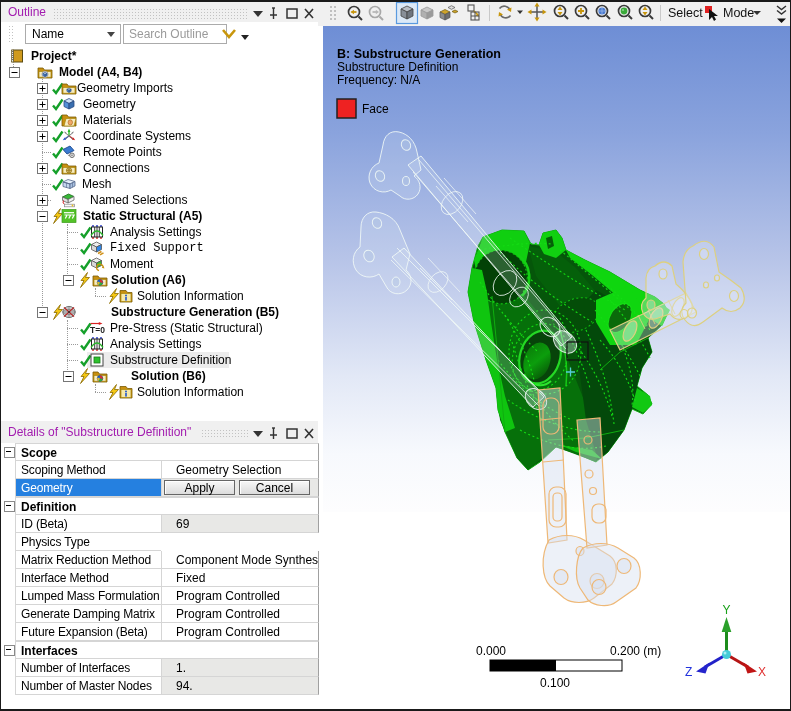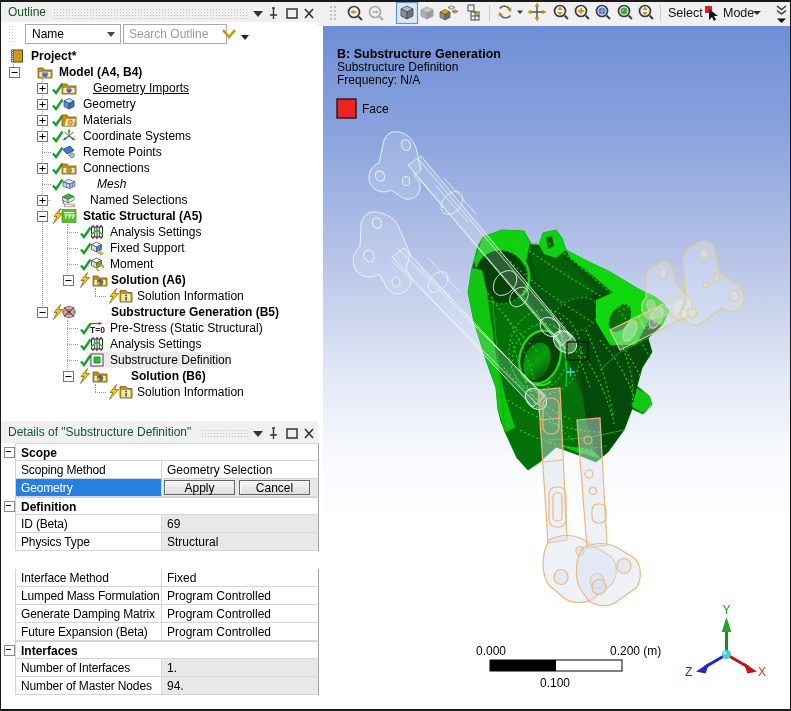--- a/index.html
+++ b/index.html
@@ -5,21 +5,21 @@
 html,body{margin:0;padding:0;}
 #page{position:relative;width:791px;height:711px;background:#fff;overflow:hidden;
   font-family:"Liberation Sans",sans-serif;font-size:12px;color:#000;}
 .abs{position:absolute;}
 
 #fr-t{left:0;top:0;width:791px;height:2px;background:#1a1a1a;}
 #fr-b{left:0;top:709px;width:791px;height:2px;background:#1a1a1a;}
 #fr-l{left:0;top:0;width:1px;height:711px;background:#1a1a1a;}
 #fr-r{left:790px;top:0;width:1px;height:711px;background:#1a1a1a;}
 
-.ptitle{background:#f0f0f0;color:#14532d;}
+.ptitle{background:#f0f0f0;color:#a21caf;}
 .dotpat{background-image:radial-gradient(circle,#c2c2c2 0.7px,rgba(0,0,0,0) 0.8px);
   background-size:3px 3px;}
 
 #o-title{left:1px;top:2px;width:317px;height:20px;}
 #o-tools{left:1px;top:22px;width:317px;height:25px;background:#fff;}
 #tree{left:1px;top:47px;width:317px;height:374px;background:#fff;}
 
 #tbar{left:318px;top:2px;width:472px;height:24px;background:#f0f0f0;}
 
 #vp{left:323px;top:26px;width:467px;height:486px;
@@ -36,21 +36,21 @@
 .tl{width:12px;height:16px;}
 .te{width:11px;height:11px;}
 .dot{position:absolute;width:0;border-left:1px dotted #9a9a9a;}
 .doth{position:absolute;height:0;border-top:1px dotted #9a9a9a;}
 
 .drow{position:absolute;left:0;width:317px;height:18px;line-height:18px;}
 .dlbl{position:absolute;left:14px;width:146px;height:18px;letter-spacing:-0.15px;border-bottom:1px solid #d5d5d5;
   border-left:1px solid #d5d5d5;padding-left:5px;box-sizing:border-box;background:#fff;
   white-space:nowrap;overflow:hidden;}
 .dval{position:absolute;left:160px;width:158px;height:18px;border-bottom:1px solid #d5d5d5;
-  border-left:1px solid #d5d5d5;border-right:1px solid #a0a0a0;padding-left:5px;box-sizing:border-box;background:#fff;
+  border-left:1px solid #d5d5d5;border-right:1px solid #a0a0a0;padding-left:14px;box-sizing:border-box;background:#fff;
   white-space:nowrap;overflow:hidden;}
 .gray{background:#e8e8e6;}
 .dhead{position:absolute;left:14px;width:304px;height:18px;border-bottom:1px solid #d5d5d5;
   border-left:1px solid #d5d5d5;border-right:1px solid #a0a0a0;padding-left:5px;box-sizing:border-box;font-weight:bold;background:#fff;}
 .minus{position:absolute;left:3px;width:9px;height:9px;background:#fff;border:1px solid #8a8a8a;}
 .minus:after{content:"";position:absolute;left:1px;top:3px;width:5px;height:1px;background:#000;}
 .btn{position:absolute;top:1px;width:76px;height:15px;line-height:15px;text-align:center;
   background:linear-gradient(#f8f8f8,#dcdcdc);border:1px solid #666;box-sizing:border-box;
   box-shadow:inset 1px 1px 0 #fff;}
 .dhead{border-top:1px solid #d5d5d5;}
@@ -260,21 +260,21 @@
     <span class="trow b" style="left:58px;top:17px;">Model (A4, B4)</span>
     <svg class="abs te" style="left:36px;top:36px;">
         <use href="#ic-expp"></use>
       </svg>
     <svg class="abs tc" style="left:51px;top:34px;">
         <use href="#ic-check"></use>
       </svg>
     <svg class="abs ti" style="left:60px;top:33px;">
         <use href="#ic-geoimp"></use>
       </svg>
-    <span class="trow" style="left:92px;top:33px;text-decoration:underline;">Geometry Imports</span>
+    <span class="trow" style="left:76px;top:33px;">Geometry Imports</span>
     <svg class="abs te" style="left:36px;top:52px;">
         <use href="#ic-expp"></use>
       </svg>
     <svg class="abs tc" style="left:51px;top:50px;">
         <use href="#ic-check"></use>
       </svg>
     <svg class="abs ti" style="left:60px;top:49px;">
         <use href="#ic-cubeb"></use>
       </svg>
     <span class="trow" style="left:82px;top:49px;">Geometry</span>
@@ -314,21 +314,21 @@
     <svg class="abs ti" style="left:60px;top:113px;">
         <use href="#ic-conn"></use>
       </svg>
     <span class="trow" style="left:82px;top:113px;">Connections</span>
     <svg class="abs tc" style="left:51px;top:130px;">
         <use href="#ic-check"></use>
       </svg>
     <svg class="abs ti" style="left:60px;top:129px;">
         <use href="#ic-mesh"></use>
       </svg>
-    <span class="trow" style="left:96px;top:129px;font-style:italic;">Mesh</span>
+    <span class="trow" style="left:81px;top:129px;">Mesh</span>
     <svg class="abs te" style="left:36px;top:148px;">
         <use href="#ic-expp"></use>
       </svg>
     <svg class="abs ti" style="left:60px;top:145px;">
         <use href="#ic-named"></use>
       </svg>
     <span class="trow" style="left:82px;top:145px;margin-left:7px;">Named Selections</span>
     <svg class="abs te" style="left:36px;top:164px;">
         <use href="#ic-exp"></use>
       </svg>
@@ -345,21 +345,21 @@
     <svg class="abs ti" style="left:88px;top:177px;">
         <use href="#ic-ansys"></use>
       </svg>
     <span class="trow" style="left:109px;top:177px;">Analysis Settings</span>
     <svg class="abs tc" style="left:79px;top:194px;">
         <use href="#ic-check"></use>
       </svg>
     <svg class="abs ti" style="left:88px;top:193px;">
         <use href="#ic-fixed"></use>
       </svg>
-    <span class="trow" style="left:109px;top:193px;">Fixed Support</span>
+    <span class="trow" style="left:109px;top:193px;font-family:Liberation Mono, monospace;">Fixed Support</span>
     <svg class="abs tc" style="left:79px;top:210px;">
         <use href="#ic-check"></use>
       </svg>
     <svg class="abs ti" style="left:88px;top:209px;">
         <use href="#ic-moment"></use>
       </svg>
     <span class="trow" style="left:109px;top:209px;">Moment</span>
     <svg class="abs te" style="left:62px;top:228px;">
         <use href="#ic-exp"></use>
       </svg>
@@ -713,21 +713,24 @@
     <div class="drow" style="top:54px;">
         <div class="minus" style="top:4px;"></div>
         <div class="dhead">Definition</div>
       </div>
     <div class="drow" style="top:72px;">
         <div class="dlbl">ID (Beta)</div>
         <div class="dval gray">69</div>
       </div>
     <div class="drow" style="top:90px;">
         <div class="dlbl">Physics Type</div>
-        <div class="dval gray">Structural</div>
+      </div>
+    <div class="drow" style="top:108px;">
+        <div class="dlbl">Matrix Reduction Method</div>
+        <div class="dval">Component Mode Synthesis</div>
       </div>
     <div class="drow" style="top:126px;">
         <div class="dlbl">Interface Method</div>
         <div class="dval">Fixed</div>
       </div>
     <div class="drow" style="top:144px;">
         <div class="dlbl">Lumped Mass Formulation</div>
         <div class="dval">Program Controlled</div>
       </div>
     <div class="drow" style="top:162px;text-decoration:underline;">

